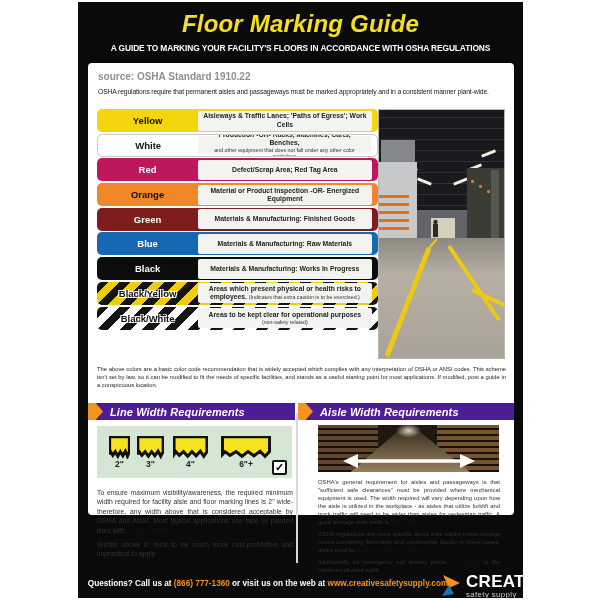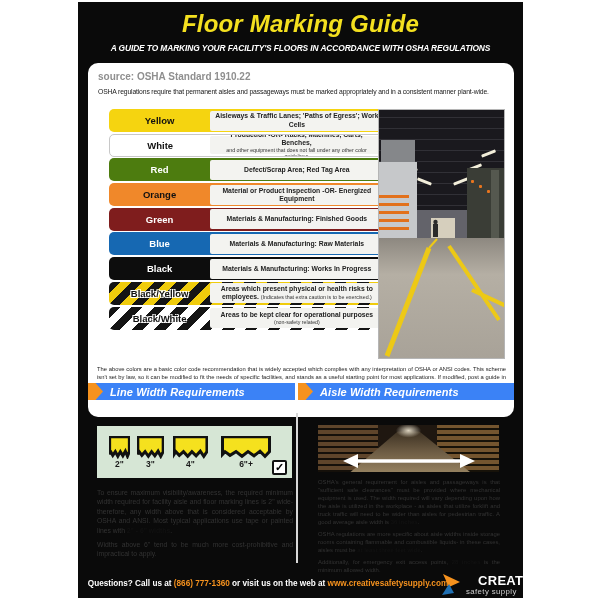--- a/index.html
+++ b/index.html
@@ -3,30 +3,30 @@
 <meta charset="utf-8">
 <style>
   * { margin:0; padding:0; box-sizing:border-box; }
   html,body { width:600px; height:600px; background:#fff; font-family:"Liberation Sans", sans-serif; }
   .page { position:relative; width:600px; height:600px; background:#fff; overflow:hidden; }
   .poster { position:absolute; left:78px; top:2px; width:445px; height:596px; background:#0a0a0a; }
 
   .title { position:absolute; left:0; top:8px; width:100%; text-align:center;
            font-size:24px; font-weight:bold; font-style:italic; color:#F4E01F; letter-spacing:.2px; }
   .subtitle { position:absolute; left:0; top:41px; width:100%; text-align:center;
-              font-size:8.4px; font-weight:bold; color:#fff; letter-spacing:-.1px;font-style:italic; }
-
-  .whitebox { position:absolute; left:10px; top:61px; width:426px; height:354px;
-              background:#fff; border-radius:10px; }
+              font-size:8.4px; font-weight:bold; color:#fff; letter-spacing:-.1px; }
+
+  .whitebox { position:absolute; left:10px; top:61px; width:426px; height:452px;
+              background:#fff; border-radius:4px; }
 
   .source-line { position:absolute; left:10px; top:8px; font-size:10px; font-weight:bold; color:#8f8f8f; }
   .intro { position:absolute; left:10px; top:25px; width:412px; font-size:6.8px; color:#1a1a1a;
            letter-spacing:-.15px; white-space:nowrap; }
 
-  .rows-wrap { position:absolute; left:21px; top:46px; width:281px; }
+  .rows-wrap { position:absolute; left:9px; top:46px; width:281px; }
   .crow { position:relative; height:23px; margin-bottom:1.7px; border-radius:5px; overflow:hidden; }
   .crow-label { position:absolute; left:0; top:0; width:36%; height:100%;
                 display:flex; align-items:center; justify-content:center;
                 font-weight:bold; font-size:9.5px; }
   .t-dark { color:#111; }
   .t-light { color:#fff; }
   .t-dark-halo { color:#111; text-shadow:-1px -1px 0 #fff,1px -1px 0 #fff,-1px 1px 0 #fff,1px 1px 0 #fff; }
   .t-light-halo { color:#fff; text-shadow:-1px -1px 0 #000,1px -1px 0 #000,-1px 1px 0 #000,1px 1px 0 #000; }
   .crow-desc { position:absolute; left:36%; right:2.3%; top:1.5px; bottom:1.5px;
                background:#f3f3f0; border-radius:2px; display:flex; align-items:center; justify-content:center;
@@ -48,21 +48,21 @@
   .ph-right-block { position:absolute; left:88px; top:58px; width:39px; height:85px; background:#3a3d36; }
   .ph-right-col { position:absolute; left:112px; top:60px; width:8px; height:80px; background:#55584f; }
   .ph-dot { position:absolute; width:3px; height:3px; background:#e8751e; border-radius:1px; }
   .ph-floor { position:absolute; left:0; top:128px; width:100%; height:122px;
       background:linear-gradient(#8d8880, #b5afa4 30%, #a8a298); }
   .ph-svg { position:absolute; left:0; top:0; }
 
   .note { position:absolute; left:9px; top:303px; width:409px; font-size:5.8px; color:#222;
           line-height:1.35; text-align:justify; }
 
-  .sec-bar { position:absolute; top:320px; height:17px; background:#3b82f6; }
+  .sec-bar { position:absolute; top:340px; height:17px; background:#4c1d95; }
   .sec-bar .chev { position:absolute; left:0; top:0; width:15px; height:100%; background:#F6921E;
                    clip-path:polygon(0 0, 50% 0, 100% 50%, 50% 100%, 0 100%); }
   .sec-title { position:absolute; left:22px; top:0; height:100%; display:flex; align-items:center;
                color:#fff; font-size:11px; font-weight:bold; font-style:italic; letter-spacing:.1px; }
   .col-divider { position:absolute; left:207.5px; top:350px; width:2.5px; height:150px; background:#d8d8d8; }
 
   .green-panel { position:absolute; left:9px; top:363px; width:195px; height:52px; background:#d6e6d5; }
   .tape { position:absolute; top:10px; }
   .tape-label { position:absolute; top:33px; font-size:8.5px; font-weight:bold; color:#1a1a1a; text-align:center; }
   .checkbox { position:absolute; left:175px; top:34px; width:15px; height:15px; background:#fff;
@@ -88,21 +88,21 @@
       background:linear-gradient(#2e2418, #6b5a42 55%, #94805f); }
   .pa-light { position:absolute; left:0; top:0; width:100%; height:100%;
       background:radial-gradient(ellipse 18px 10px at 50% 12%, #ded5c0, transparent 70%); }
   .pa-svg { position:absolute; left:0; top:0; }
 
   .footer-line { position:absolute; left:10px; top:516px; width:340px; display:flex; justify-content:center;
                  white-space:nowrap; font-size:8.2px; font-weight:bold;align-items:center; }
   .f-white { color:#fff; }
   .f-orange { color:#F6921E; }
   .logo { position:absolute; left:352px; top:510px; display:flex; align-items:center; gap:4px; }
-  .logo-text .l1 { color:#fff; font-size:13px; font-weight:bold; letter-spacing:.3px; line-height:1;margin-left:12px; }
+  .logo-text .l1 { color:#fff; font-size:17px; font-weight:bold; letter-spacing:.3px; line-height:1; }
   .logo-text .l2 { color:#cfcfcf; font-size:7.8px; line-height:1; margin-top:1px; letter-spacing:.4px; }
 </style>
 </head>
 <body>
 
 <div class="page">
   <div class="poster">
 
     <div class="title">Floor Marking Guide</div>
     <div class="subtitle">A GUIDE TO MARKING YOUR FACILITY'S FLOORS IN ACCORDANCE WITH OSHA REGULATIONS</div>
@@ -129,21 +129,21 @@
         <div class="crow" style="background: rgb(255, 255, 255); border: 1px solid rgb(200, 200, 200);">
           <div class="crow-label t-dark">White</div>
           <div class="crow-desc">
             <div class="crow-desc-text">
               <span class="crow-desc-main">Production -OR- Racks, Machines, Carts, Benches,</span>
               <span class="crow-desc-small" style="display: block;"> and other equipment that does not fall under any other color guidelines</span>
             </div>
           </div>
         </div>
 
-        <div class="crow" style="background: #4d7c0f;">
+        <div class="crow" style="background: #be185d;">
           <div class="crow-label t-light">Red</div>
           <div class="crow-desc">
             <div class="crow-desc-text">
               <span class="crow-desc-main">Defect/Scrap Area; Red Tag Area</span>
               
             </div>
           </div>
         </div>
 
         <div class="crow" style="background: rgb(240, 136, 42);">

